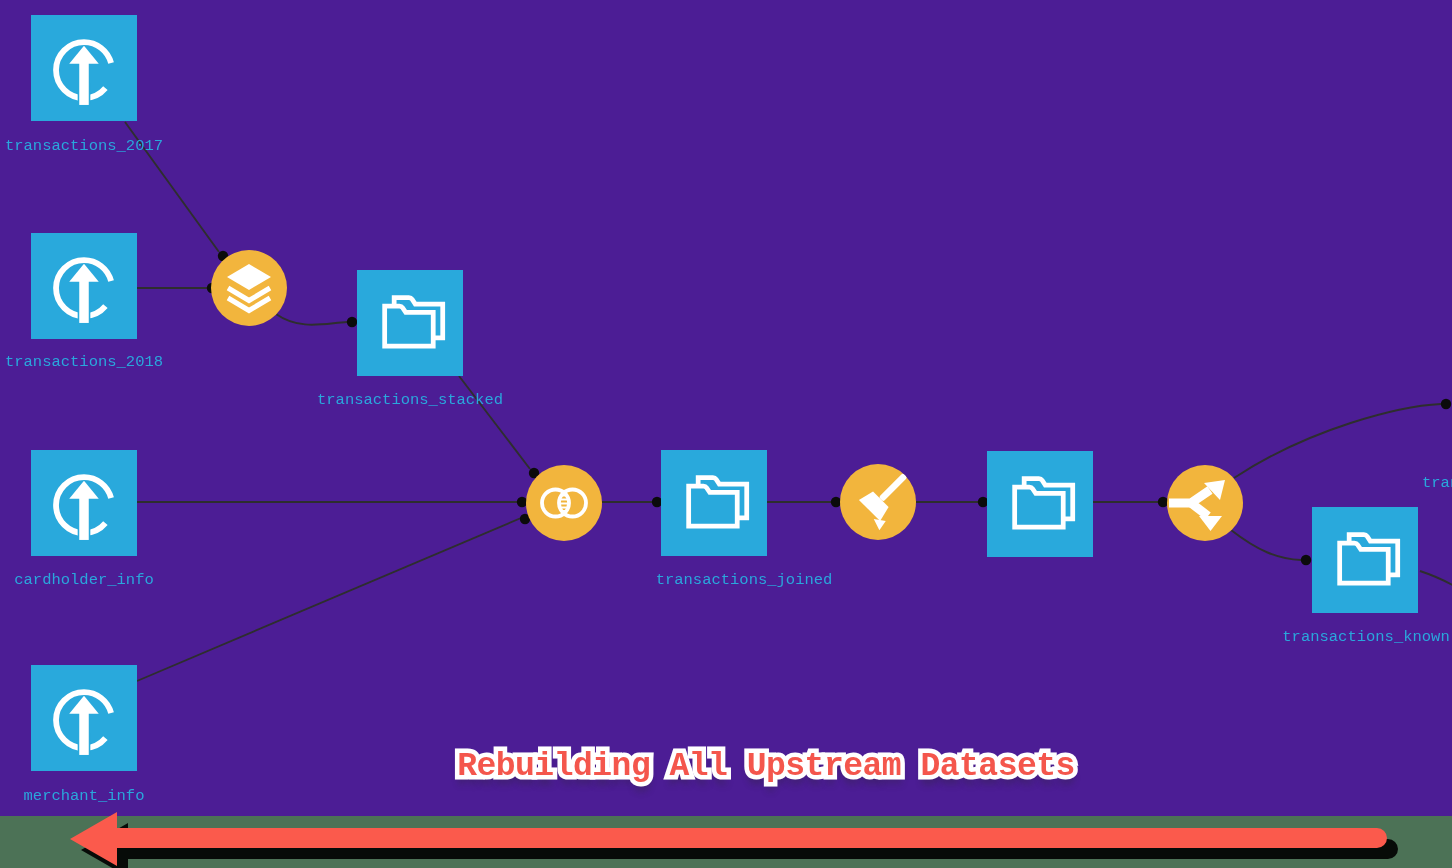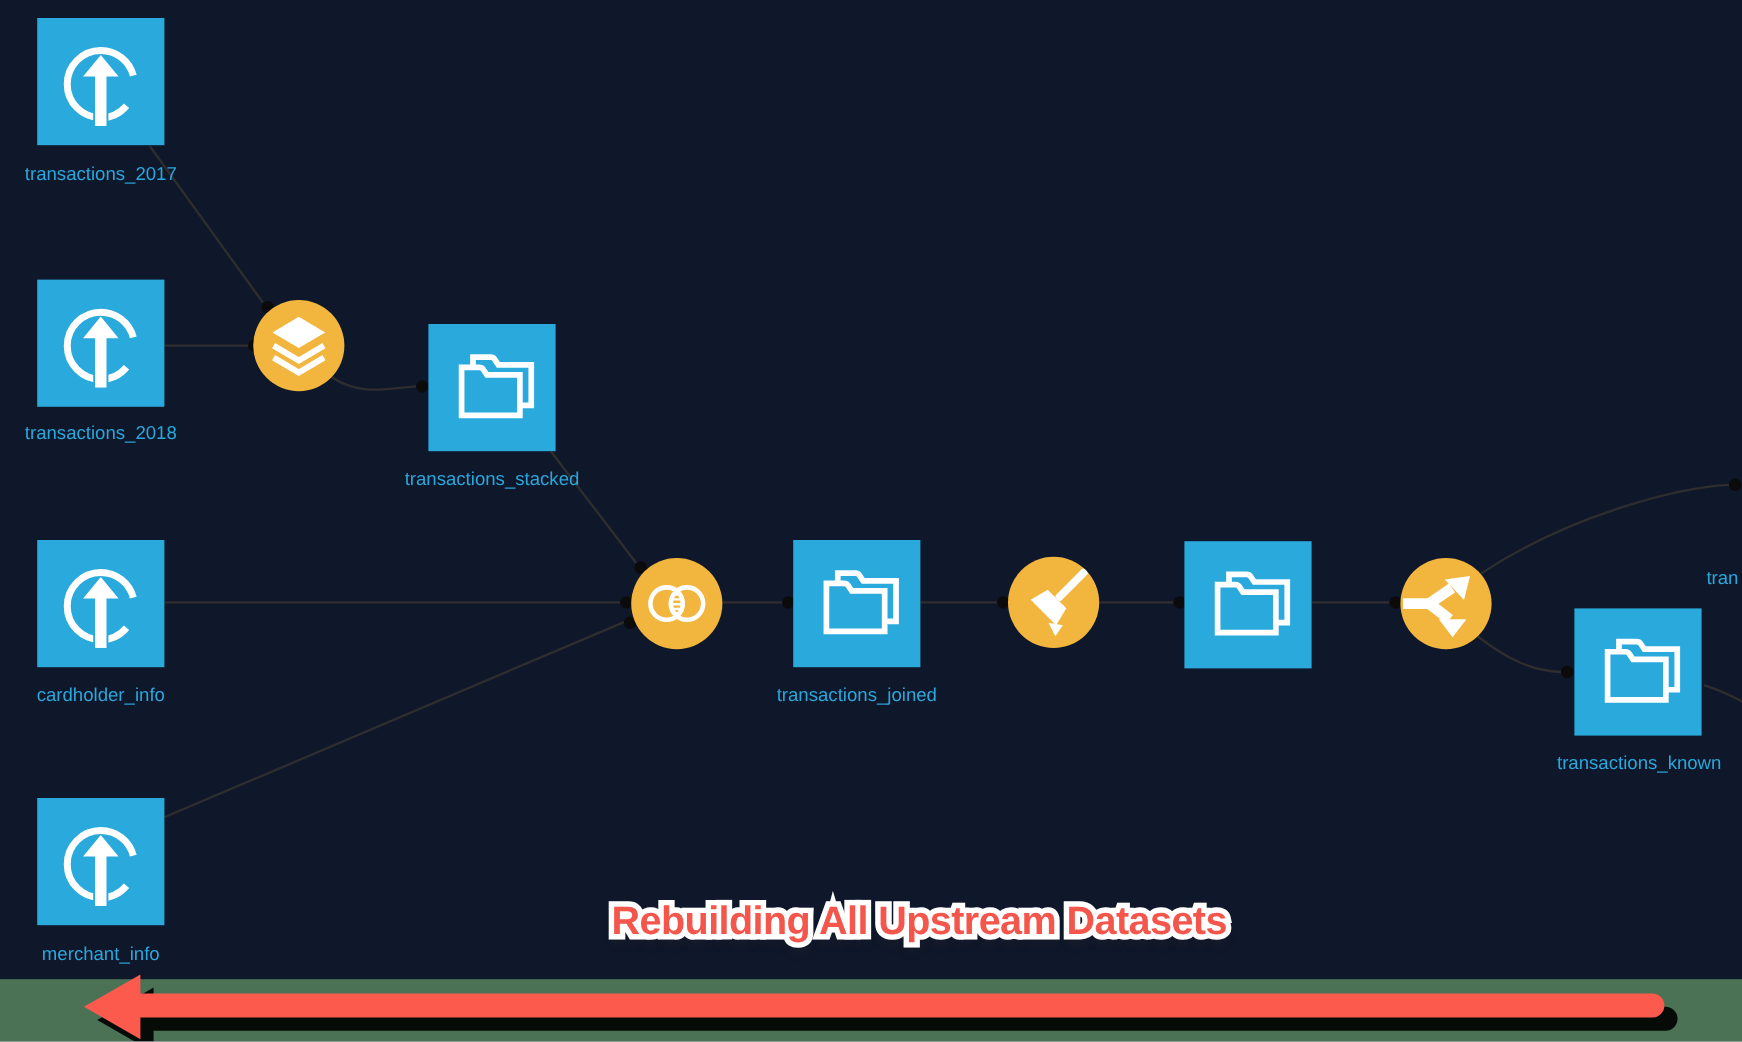--- a/index.html
+++ b/index.html
@@ -1,18 +1,18 @@
 <!DOCTYPE html>
 <html style="--dataset-blue: #29a9dc; --label-blue: #2aa7dc; --recipe-yellow: #f2b53d; --heading-red: #f4564c; --arrow-red: #fb5a4c; --strip-green: #4c7256; --edge: #2e2e2e;"><head>
 <meta charset="utf-8">
 <style>
   html,body{margin:0;padding:0;background:#fff;}
   .canvas{
-    position:relative;width:1452px;height:868px;overflow:hidden;background:#0f172a;
-    font-family:Liberation Sans, sans-serif;
+    position:relative;width:1452px;height:868px;overflow:hidden;background:#4c1d95;
+    font-family:Liberation Mono, monospace;
   }
   
   .edges{position:absolute;left:0;top:0;z-index:1;}
   .edge{fill:none;stroke:#2e2e2e;stroke-width:1.9px;}
   .edge-dot{fill:#0b0b0b;stroke:none;}
 
   
   .ds{
     position:absolute;width:106px;height:106px;background:var(--dataset-blue,#29a9dc);
     z-index:2;display:flex;align-items:center;justify-content:center;cursor:pointer;
@@ -205,21 +205,21 @@
     <svg width="72" height="72">
         <use href="#sym-split"></use>
       </svg>
   </div>
 
   <div class="node-label" style="left:84px;top:136px">transactions_2017</div>
   <div class="node-label" style="left:84px;top:352px">transactions_2018</div>
   <div class="node-label" style="left:84px;top:570px">cardholder_info</div>
   <div class="node-label" style="left:84px;top:786px">merchant_info</div>
   <div class="node-label" style="left:410px;top:390px">transactions_stacked</div>
-  <div class="node-label" style="left:714px;top:570px">transactions_joined</div>
+  <div class="node-label" style="left:744px;top:570px">transactions_joined</div>
   <div class="node-label" style="left:1366px;top:627px">transactions_known</div>
   <div class="node-label raw" style="left:1422px;top:473px">tran</div>
 
   <div class="headline">
     <span class="stroke">Rebuilding All Upstream Datasets</span>
     <span class="fill">Rebuilding All Upstream Datasets</span>
   </div>
 
   <div class="footer-strip"></div>
   <svg class="arrow-layer" width="1452" height="868">

